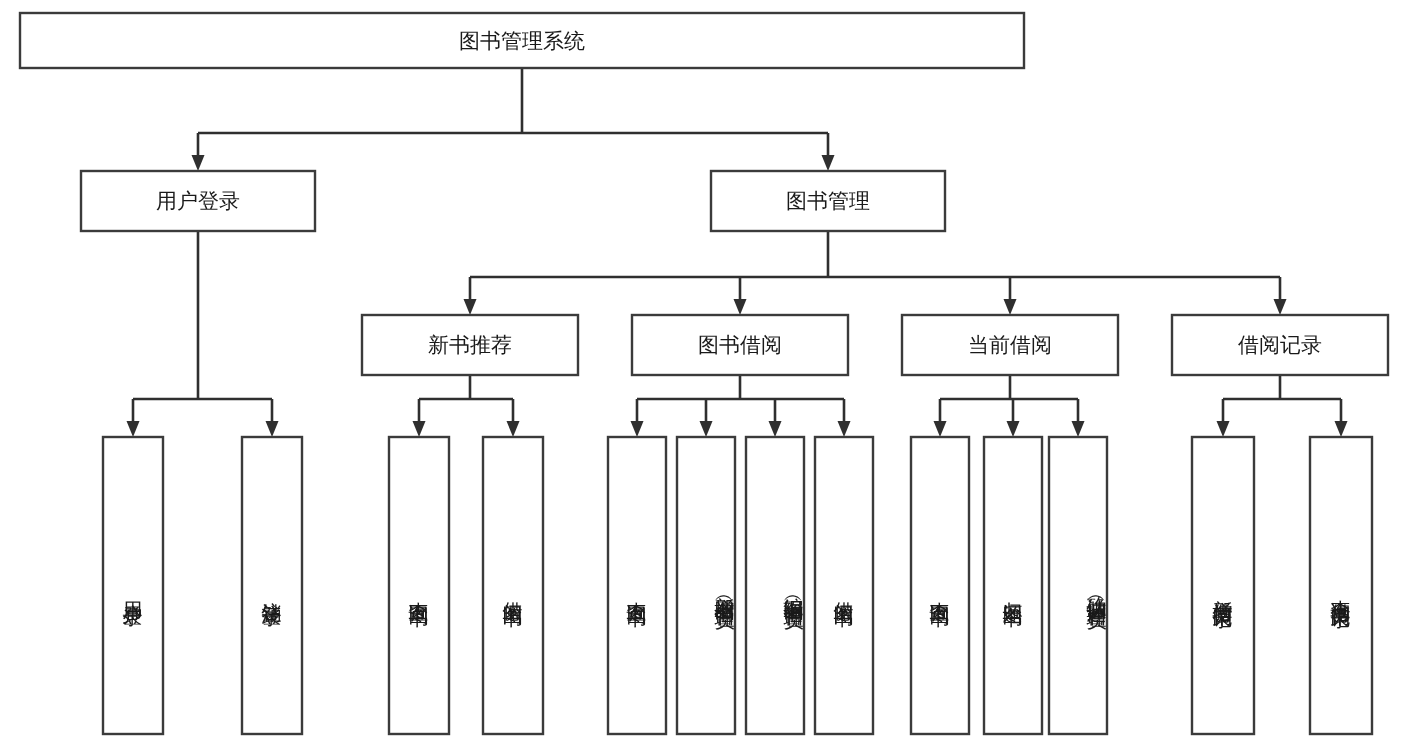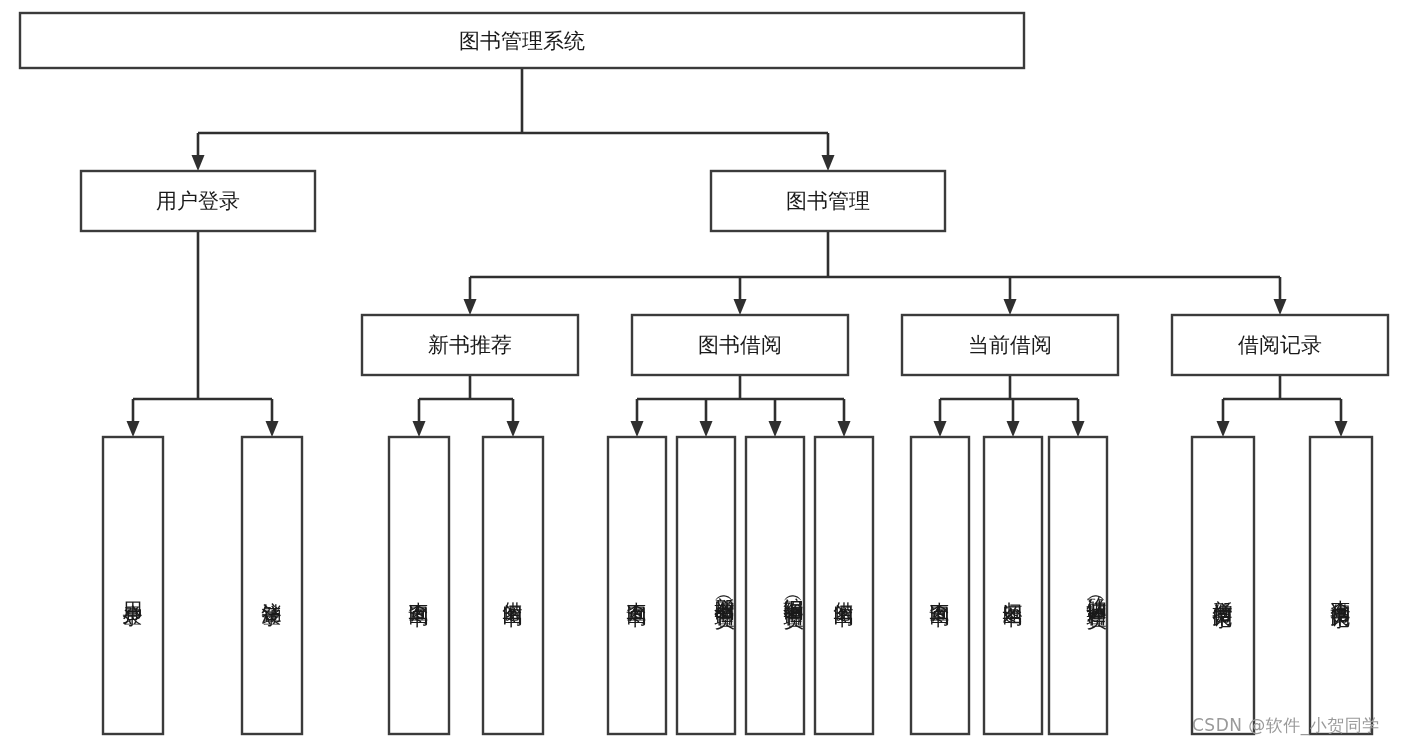--- a/index.html
+++ b/index.html
@@ -174,15 +174,14 @@
       <div class="leaf-label" style="left: 677px; top: 451px; width: 58px; height: 277px; align-items: flex-start;">新增图书（管理员）</div>
       <div class="leaf-label" style="left: 746px; top: 451px; width: 58px; height: 277px; align-items: flex-start;">编辑图书（管理员）</div>
       <div class="leaf-label" style="left: 815px; top: 451px; width: 58px; height: 277px; align-items: center;">借阅图书</div>
       <div class="leaf-label" style="left: 911px; top: 451px; width: 58px; height: 277px; align-items: center;">查询图书</div>
       <div class="leaf-label" style="left: 984px; top: 451px; width: 58px; height: 277px; align-items: center;">归还图书</div>
       <div class="leaf-label" style="left: 1049px; top: 451px; width: 58px; height: 277px; align-items: flex-start;">确认归还（管理员）</div>
       <div class="leaf-label" style="left: 1192px; top: 451px; width: 62px; height: 277px; align-items: center;">新增借阅记录</div>
       <div class="leaf-label" style="left: 1310px; top: 451px; width: 62px; height: 277px; align-items: center;">查询借阅记录</div>
     </div>
 
-  <div class="watermark" style="left: 1192px; top: 714px; color: rgb(154, 154, 154);">CSDN @软件_小贺同学</div>
 
 </div>
 
 </body></html>

